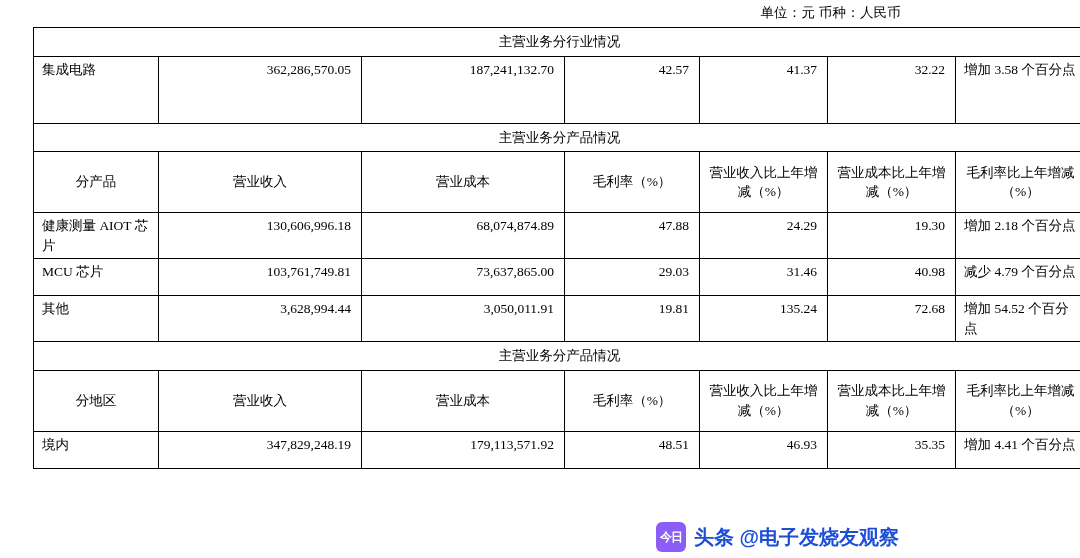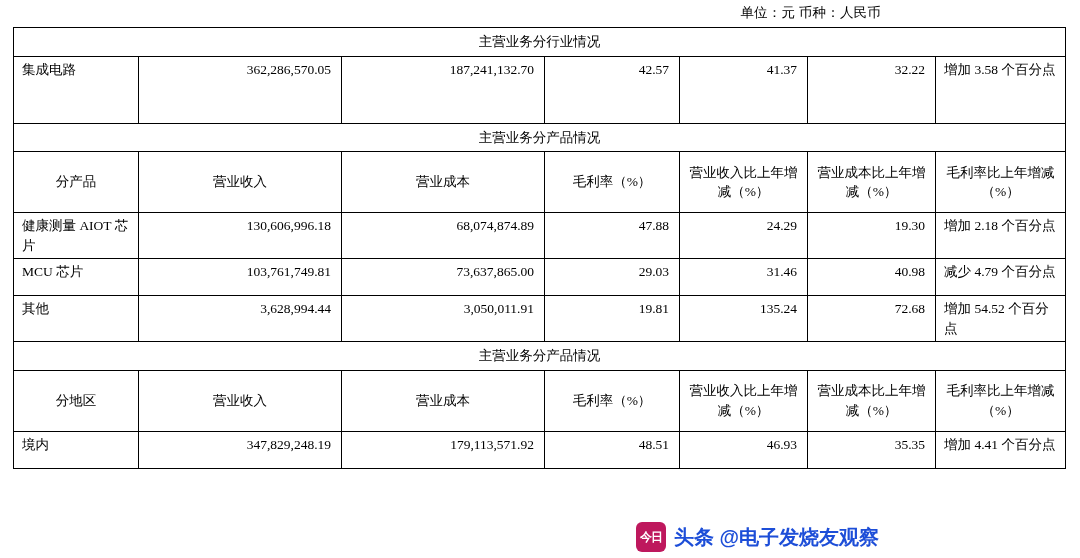--- a/index.html
+++ b/index.html
@@ -13,20 +13,21 @@
     font-family: "Liberation Serif", "DejaVu Serif", serif;
     color: #000000;
     position: relative;
     overflow: hidden;
   }
   .page {
     position: relative;
     width: 895px;
     height: 558px;
     box-sizing: border-box;
+    margin-left: 20px;
   }
   .unit-line {
     position: absolute;
     top: 4px;
     right: 14px;
     font-size: 13.5px;
     letter-spacing: 0.2px;
     white-space: nowrap;
   }
   table.main {
@@ -85,21 +86,21 @@
     bottom: 6px;
     display: flex;
     align-items: center;
     gap: 8px;
     z-index: 5;
   }
   .wm-logo {
     width: 30px;
     height: 30px;
     border-radius: 6px;
-    background: #be185d;
+    background: #8b5cf6;
     color: #ffffff;
     font-family: "Liberation Sans", sans-serif;
     font-size: 12px;
     font-weight: bold;
     display: flex;
     align-items: center;
     justify-content: center;
     letter-spacing: -1px;
   }
   .wm-text {

